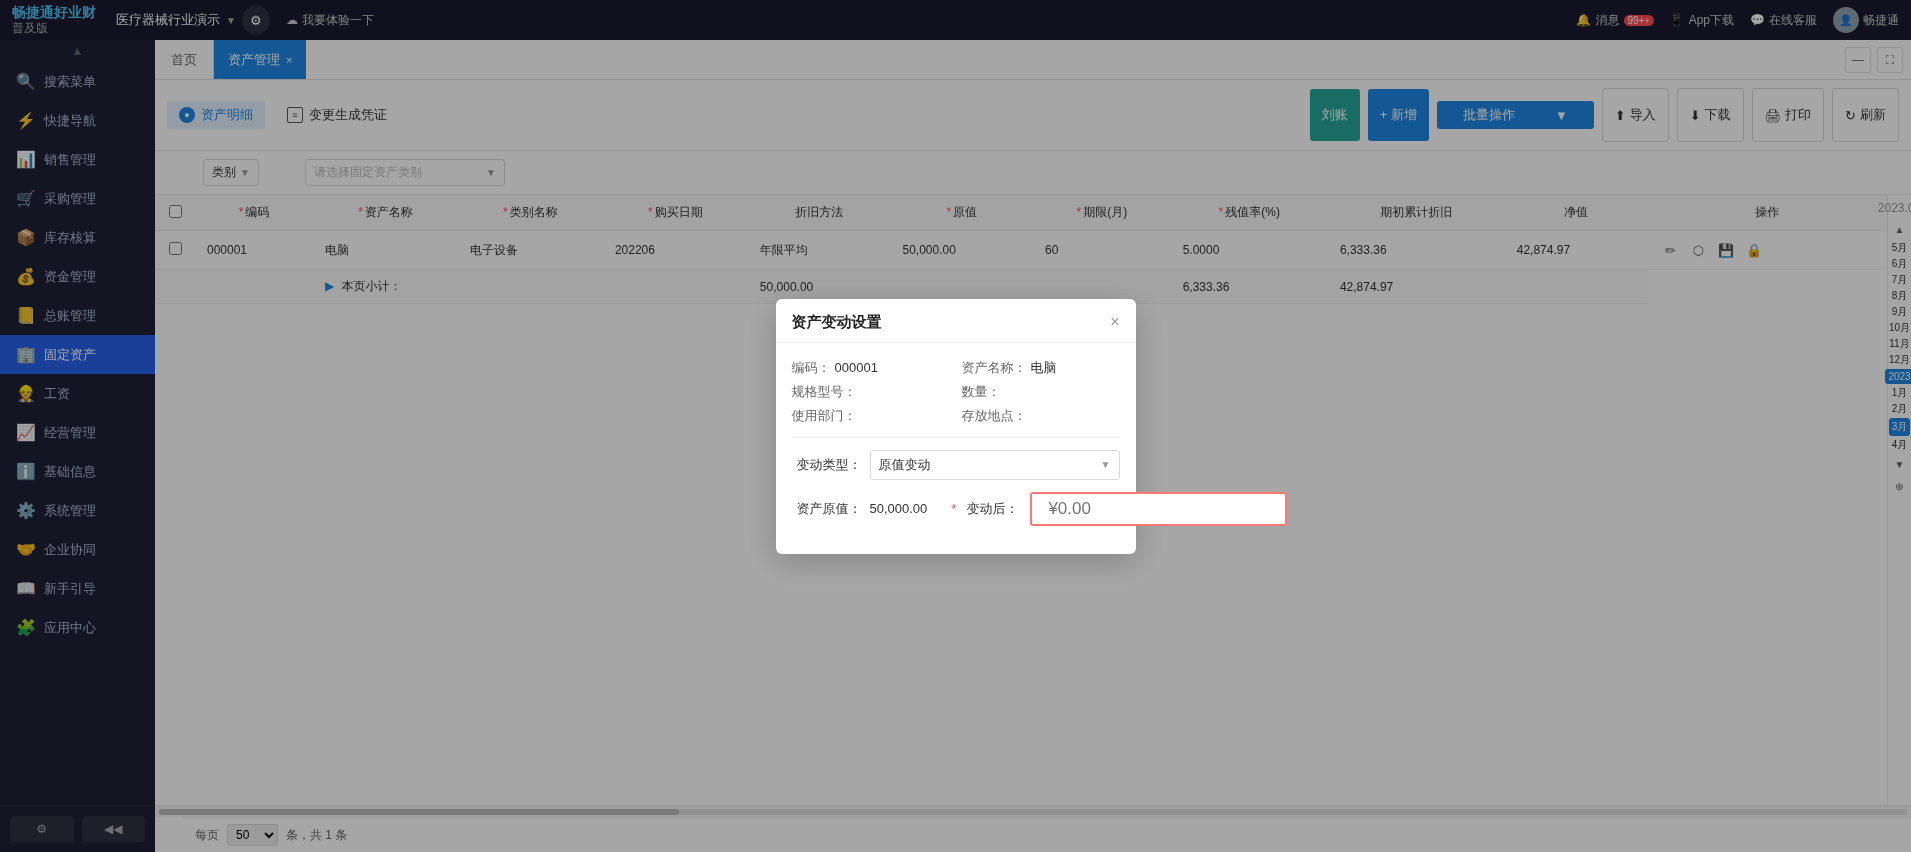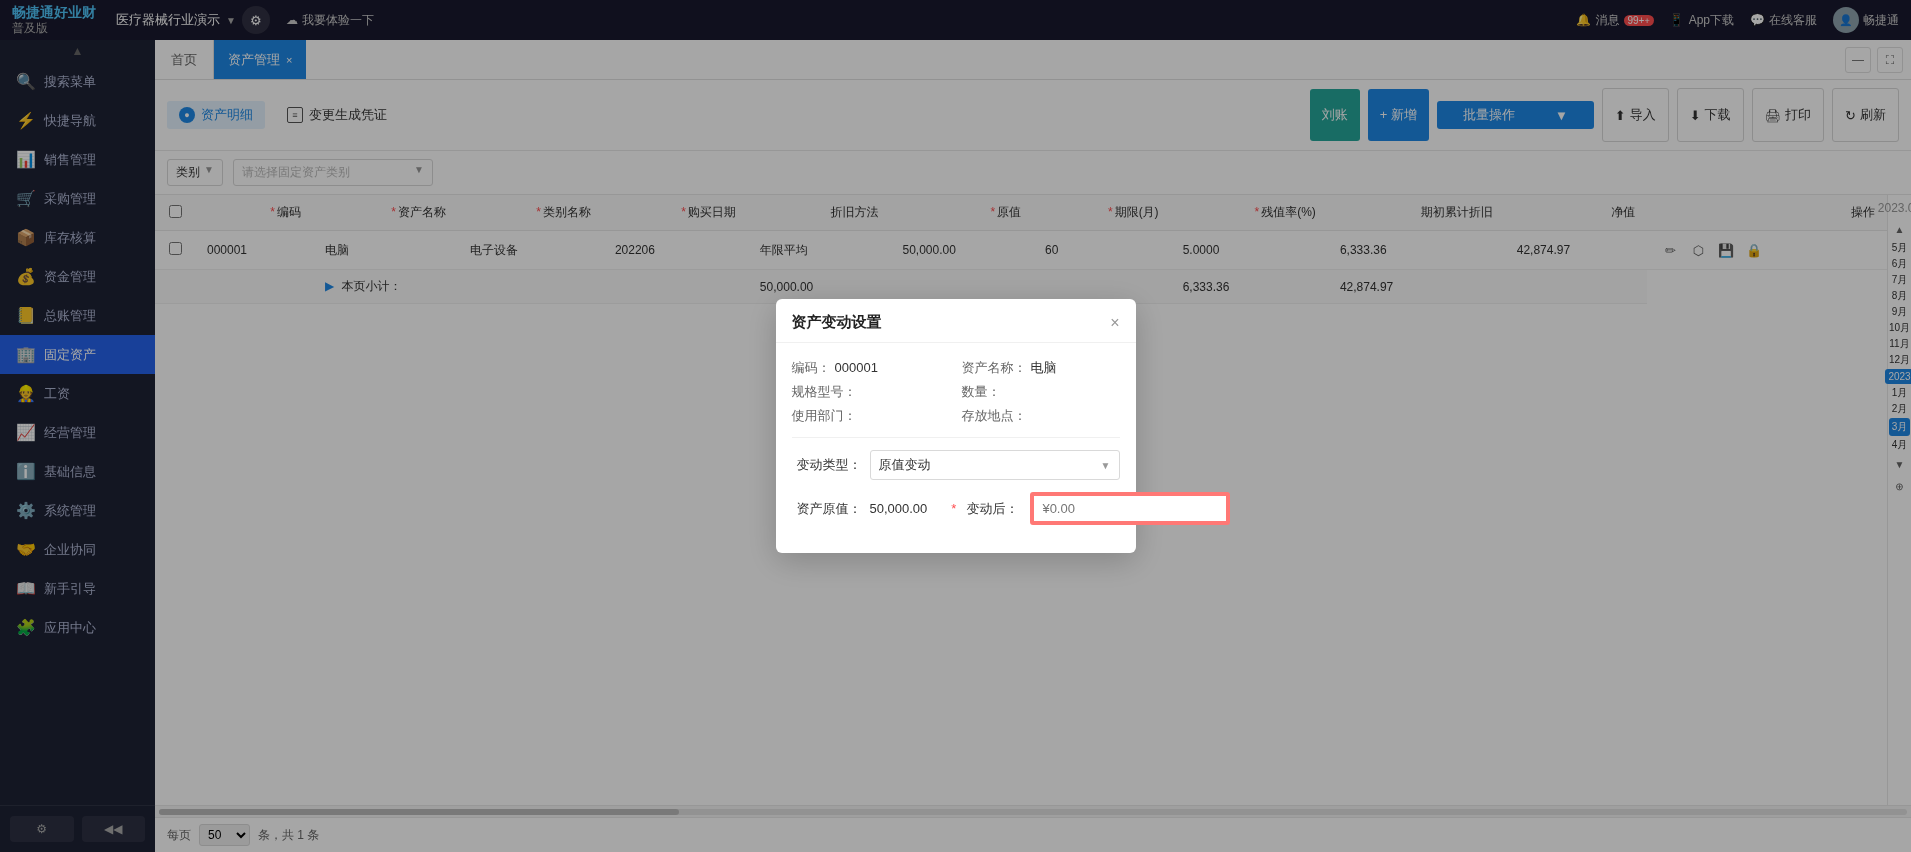--- a/index.html
+++ b/index.html
@@ -43,45 +43,45 @@
     .toolbar-tab-icon2 { width: 16px; height: 16px; border: 1.5px solid #555; border-radius: 2px; display: flex; align-items: center; justify-content: center; font-size: 9px; color: #555; }
     .toolbar-right { margin-left: auto; display: flex; align-items: center; gap: 8px; }
     .btn { padding: 17px 12px; border-radius: 3px; cursor: pointer; font-size: 13px; border: none; display: flex; align-items: center; gap: 4px; }
     .btn-primary { background: #1e88e5; color: #fff; }
     .btn-default { background: #fff; color: #333; border: 1px solid #d9d9d9; }
     .btn-green { background: #26a69a; color: #fff; }
     .btn-batch { background: #1e88e5; color: #fff; padding: 5px 26px; gap: 40px; }
 
     
     .filter-bar { background: #fff; padding: 8px 12px; display: flex; align-items: center; gap: 10px; border-bottom: 1px solid #e8e8e8; flex-shrink: 0; }
-    .filter-select { border: 1px solid #d9d9d9; border-radius: 3px; padding: 4px 8px; font-size: 12px; background: #fff; display: flex; align-items: flex-start; gap: 4px; cursor: pointer; }
+    .filter-select { border: 1px solid #d9d9d9; border-radius: 3px; padding: 4px 8px; font-size: 12px; background: #fff; display: flex; align-items: center; gap: 4px; cursor: pointer; margin-left: 36px; }
     .filter-select-arrow { color: #999; font-size: 10px; }
 
     
     .table-container { background: #fff; flex: 1; overflow: auto; }
     table { width: 100%; border-collapse: collapse; }
-    th { background: #fafafa; border-bottom: 1px solid #e8e8e8; padding: 9px 12px; font-weight: 500; font-size: 12px; color: #333; text-align: right; white-space: nowrap; }
+    th { background: #fafafa; border-bottom: 1px solid #e8e8e8; padding: 9px 12px; font-weight: 500; font-size: 12px; color: #333; text-align: center; white-space: nowrap; }
     td { border-bottom: 1px solid #f0f0f0; padding: 8px 12px; font-size: 12px; color: #333; white-space: nowrap; }
     th .required { color: #ff4d4f; margin-right: 2px; }
     .checkbox-col { width: 40px; text-align: center; }
     .subtotal-row td { background: #fafafa; color: #333; font-size: 12px; }
     .subtotal-icon { color: #1e88e5; margin-right: 4px; }
 
     
     .action-icons { display: flex; gap: 6px; align-items: center; }
     .action-icon { width: 22px; height: 22px; display: flex; align-items: center; justify-content: center; cursor: pointer; color: #666; font-size: 13px; }
 
     
     .right-panel { width: 24px; background: #fff; border-left: 1px solid #e8e8e8; display: flex; flex-direction: column; align-items: center; padding: 4px 0; gap: 2px; flex-shrink: 0; }
     .right-panel-item { width: 20px; height: 20px; display: flex; align-items: center; justify-content: center; font-size: 10px; color: #666; cursor: pointer; }
     .right-panel-month { font-size: 10px; color: #333; text-align: center; cursor: pointer; line-height: 1.4; }
     .right-panel-current { background: #1e88e5; color: #fff; border-radius: 3px; padding: 2px 3px; font-size: 10px; text-align: center; cursor: pointer; }
 
     
-    .bottom-bar { background: #fff; padding: 6px 12px; display: flex; align-items: center; gap: 8px; border-top: 1px solid #e8e8e8; font-size: 12px; color: #666; flex-shrink: 0; }
+    .bottom-bar { background: #fff; padding: 6px 12px; display: flex; align-items: center; gap: 8px; border-top: 1px solid #e8e8e8; font-size: 12px; color: #666; flex-shrink: 0; margin-left: 28px; }
     .page-select { border: 1px solid #d9d9d9; border-radius: 3px; padding: 2px 4px; font-size: 12px; }
 
     
     .scroll-bar-area { height: 12px; background: #f5f5f5; border-top: 1px solid #e8e8e8; display: flex; align-items: center; padding: 0 4px; flex-shrink: 0; }
     .scroll-bar-track { flex: 1; height: 6px; background: #e0e0e0; border-radius: 3px; position: relative; }
     .scroll-bar-thumb { width: 520px; height: 6px; background: #bbb; border-radius: 3px; position: absolute; left: 0; }
 
     
     .modal-overlay { position: fixed; top: 0; left: 0; right: 0; bottom: 0; background: rgba(0,0,0,0.35); z-index: 1000; display: flex; align-items: center; justify-content: center; }
     .modal { background: #fff; border-radius: 6px; width: 360px; box-shadow: 0 8px 32px rgba(0,0,0,0.2); }
@@ -91,21 +91,21 @@
     .modal-body { padding: 16px; }
     .modal-info-grid { display: grid; grid-template-columns: 1fr 1fr; gap: 6px 12px; font-size: 13px; color: #333; margin-bottom: 8px; }
     .modal-info-item { display: flex; align-items: baseline; gap: 4px; }
     .modal-info-label { color: #666; white-space: nowrap; }
     .modal-info-value { color: #333; }
     .modal-divider { height: 1px; background: #f0f0f0; margin: 12px 0; }
     .modal-row { display: flex; align-items: center; gap: 8px; margin-bottom: 12px; font-size: 13px; }
     .modal-label { color: #333; width: 70px; text-align: right; flex-shrink: 0; }
     .modal-field { flex: 1; border: 1px solid #d9d9d9; border-radius: 3px; padding: 5px 8px; font-size: 13px; display: flex; align-items: center; justify-content: space-between; background: #fff; cursor: pointer; }
     .modal-field-arrow { color: #999; font-size: 10px; }
-    .modal-input { flex: 1; border: 4px solid #0369a1; border-radius: 3px; padding: 5px 8px; font-size: 13px; }
+    .modal-input { flex: 1; border: 2px solid #0369a1; border-radius: 3px; padding: 5px 16px; font-size: 17px; }
     .modal-input-required { border-color: #ff7875; }
     .required-star { color: #ff4d4f; margin-right: 2px; }
     .modal-footer { padding: 10px 16px 14px; display: flex; justify-content: center; gap: 16px; }
     .btn-cancel { background: #fff; border: 1px solid #1e88e5; color: #1e88e5; padding: 6px 28px; border-radius: 3px; cursor: pointer; font-size: 13px; }
     .btn-save { background: #1e88e5; border: none; color: #fff; padding: 6px 28px; border-radius: 3px; cursor: pointer; font-size: 13px; }
 
     .content-inner { display: flex; flex-direction: column; height: 100%; background: #fff; }
     .year-label { font-size: 12px; color: #999; padding: 2px 4px; }
 
     .sidebar-scroll-indicator { display: flex; justify-content: center; padding: 4px 0; }

